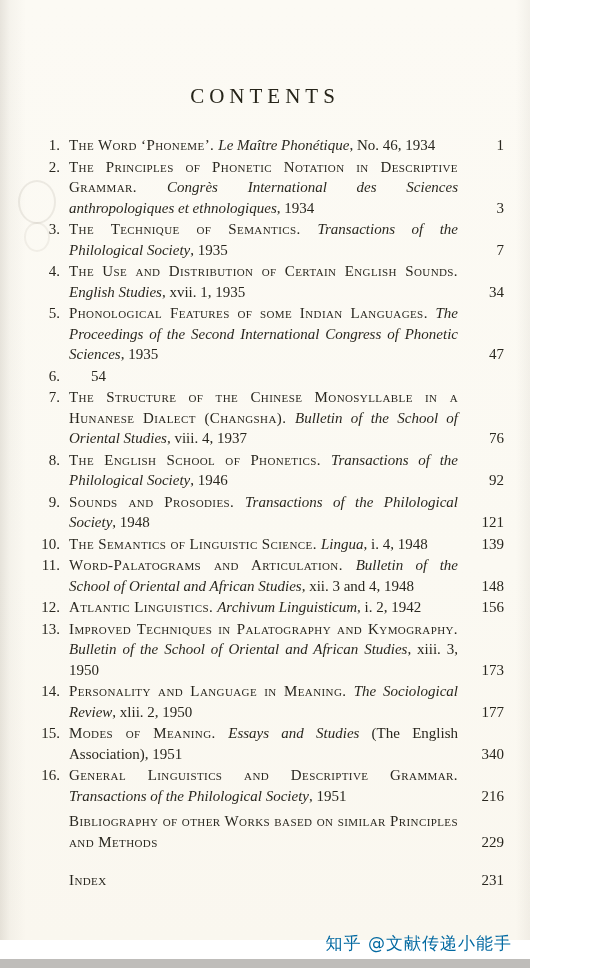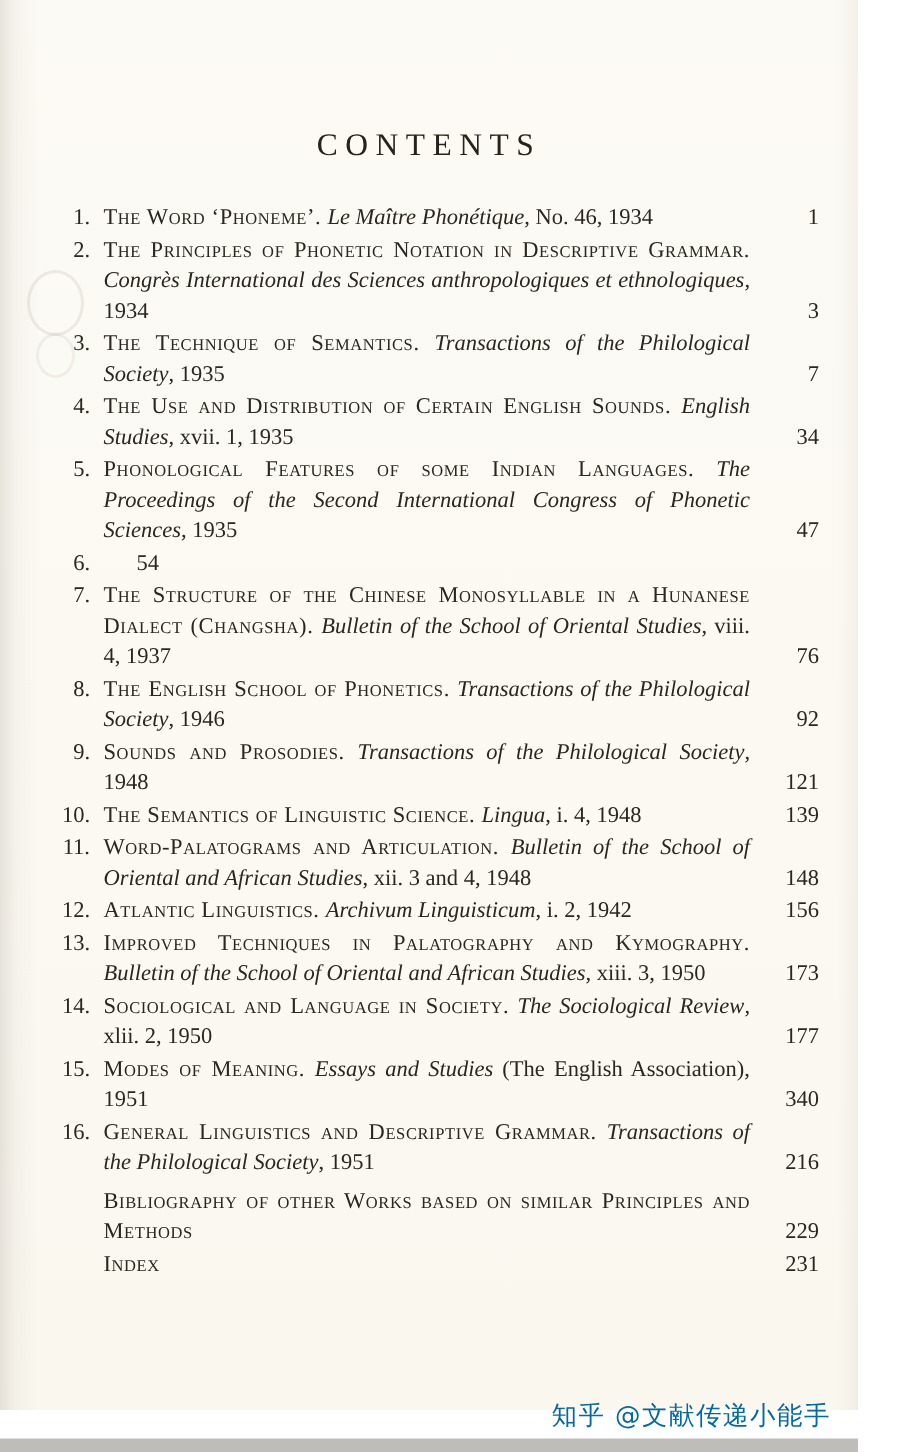--- a/index.html
+++ b/index.html
@@ -5,21 +5,21 @@
   html, body {
     margin: 0;
     padding: 0;
     width: 600px;
     height: 968px;
     background: #ffffff;
     overflow: hidden;
   }
   .scan {
     position: relative;
-    width: 572px;
+    width: 530px;
     height: 968px;
     background: #ffffff;
     font-family: "Liberation Serif", "DejaVu Serif", serif;
   }
   .paper {
     position: absolute;
     top: 0; left: 0; right: 0;
     height: 940px;
     background:
       linear-gradient(90deg, rgba(120,110,95,0.16) 0px, rgba(120,110,95,0.05) 10px, rgba(0,0,0,0) 26px),
@@ -68,21 +68,21 @@
   .entry-page {
     flex: 0 0 40px;
     margin-left: 6px;
     text-align: right;
     align-self: flex-end;
   }
   .seg-sc { font-variant-caps: small-caps; letter-spacing: 0.4px; }
   .seg-it { font-style: italic; }
   .seg-rm { }
   .entry:nth-child(17) { margin-top: 5px; }
-  .entry:nth-child(18) { margin-top: 1px; }
+  .entry:nth-child(18) { margin-top: 18px; }
   .footer-strip {
     position: absolute;
     left: 0; right: 0;
     top: 940px;
     height: 28px;
     background: #ffffff;
   }
   .watermark {
     position: absolute;
     right: 18px;
@@ -182,21 +182,21 @@
   </div>
 
   <div class="entry">
     <span class="entry-num">13.</span>
     <span class="entry-text"><span class="seg-sc">Improved Techniques in Palatography and Kymography. </span><span class="seg-it">Bulletin of the School of Oriental and African Studies</span><span class="seg-rm">, xiii. 3, 1950</span></span>
     <span class="entry-page">173</span>
   </div>
 
   <div class="entry">
     <span class="entry-num">14.</span>
-    <span class="entry-text"><span class="seg-sc">Sociological and Language in Society. </span><span class="seg-it">The Sociological Review</span><span class="seg-rm">, xlii. 2, 1950</span></span>
+    <span class="entry-text"><span class="seg-sc">Personality and Language in Meaning. </span><span class="seg-it">The Sociological Review</span><span class="seg-rm">, xlii. 2, 1950</span></span>
     <span class="entry-page">177</span>
   </div>
 
   <div class="entry">
     <span class="entry-num">15.</span>
     <span class="entry-text"><span class="seg-sc">Modes of Meaning. </span><span class="seg-it">Essays and Studies</span><span class="seg-rm"> (The English Association), 1951</span></span>
     <span class="entry-page">340</span>
   </div>
 
   <div class="entry">

